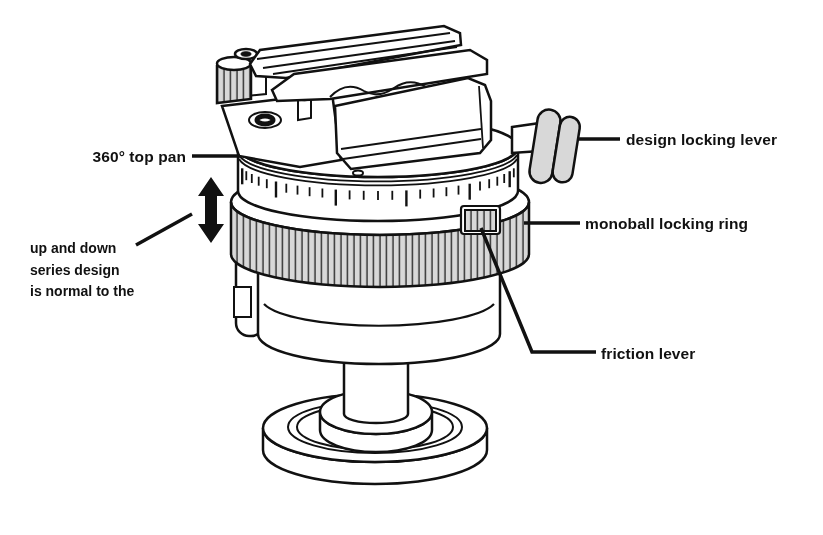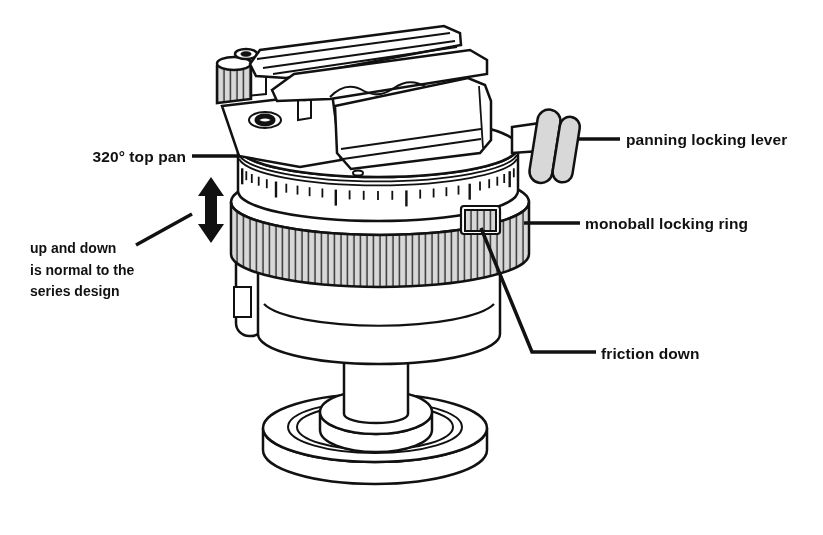--- a/index.html
+++ b/index.html
@@ -124,27 +124,27 @@
     <g stroke="#111" stroke-width="3.5" fill="none">
       <line x1="192" y1="156" x2="240" y2="156"></line>
       <line x1="578" y1="139" x2="620" y2="139"></line>
       <line x1="524" y1="223" x2="580" y2="223"></line>
       <polyline points="481,228 532,352 596,352"></polyline>
       <line x1="136" y1="245" x2="192" y2="214"></line>
     </g>
     <polygon fill="#111" points="211,177 224,196 217,196 217,224 224,224 211,243 198,224 205,224 205,196 198,196"></polygon>
   </svg>
 
-  <div class="lbl lbl-right-align" style="right:637px;top:148px;">320° top pan</div>
+  <div class="lbl lbl-right-align" style="right:637px;top:148px;">360° top pan</div>
 
-  <div class="lbl" style="left:626px;top:131px;">panning locking lever</div>
+  <div class="lbl" style="left:626px;top:131px;">design locking lever</div>
 
   <div class="lbl" style="left:585px;top:215px;">monoball locking ring</div>
 
-  <div class="lbl" style="left:601px;top:345px;">friction down</div>
+  <div class="lbl" style="left:601px;top:345px;">friction lever</div>
 
   <div class="note">
     <div>up and down</div>
+    <div>series design</div>
     <div>is normal to the</div>
-    <div>series design</div>
   </div>
 
 </div>
 
 </body></html>

